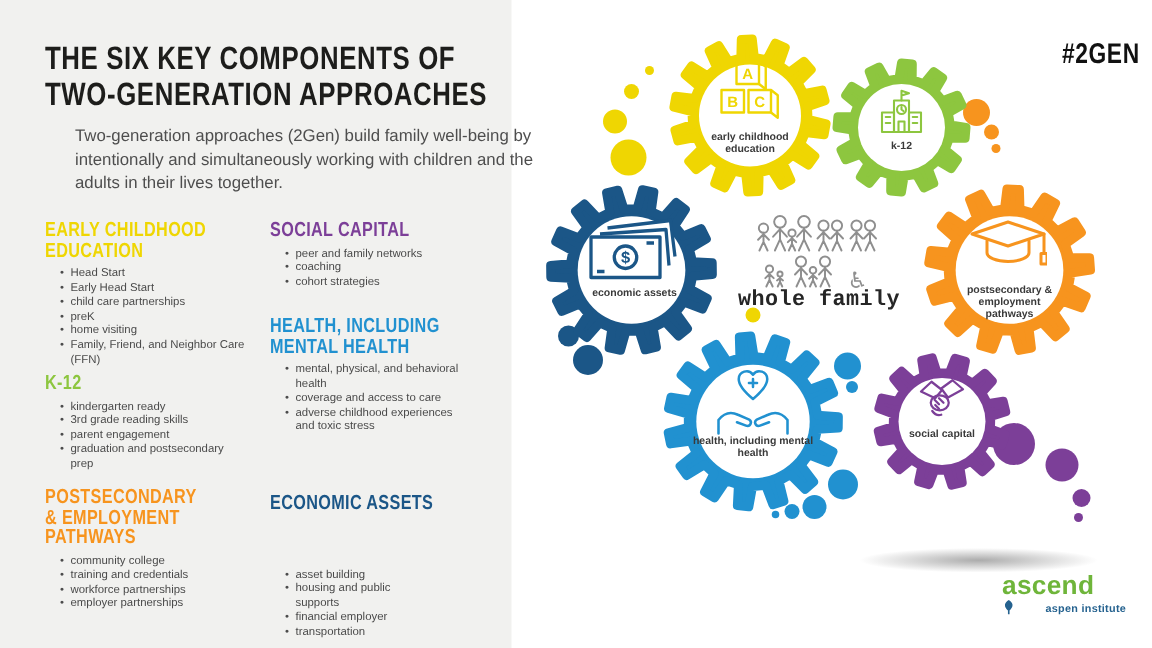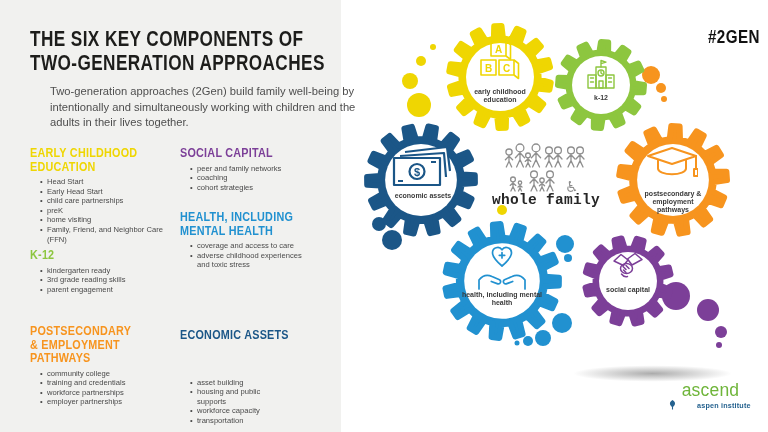--- a/index.html
+++ b/index.html
@@ -21,21 +21,21 @@
   .gear-label{position:absolute;text-align:center;color:#3a3a3a;font-weight:bold;
               font-size:7px;line-height:8px;letter-spacing:0;}
   .icon-abs{position:absolute;}
   .center-label{position:absolute;left:486px;top:192px;width:120px;text-align:center;
                 color:#262626;font-weight:bold;font-size:14.5px;letter-spacing:.3px;font-family:Liberation Mono, monospace;}
   .hashtag{position:absolute;left:660px;top:26px;width:100px;text-align:right;
            color:#111111;font-weight:bold;font-size:19px;letter-spacing:.5px;}
   .shadow{position:absolute;left:570px;top:365px;width:165px;height:17px;
           background:radial-gradient(ellipse at center,rgba(70,70,70,.45) 0%,rgba(70,70,70,0) 68%);}
   .logo{position:absolute;left:668px;top:381px;width:85px;}
-  .logo-name{font-weight:normal;font-size:17.5px;letter-spacing:.2px;line-height:18px;text-align:center;}
+  .logo-name{font-weight:bold;font-size:17.5px;letter-spacing:.2px;line-height:18px;}
   .logo-sub{display:flex;align-items:flex-end;gap:20px;margin-top:1px;}
   .logo-sub-text{font-weight:bold;font-size:7.2px;letter-spacing:.2px;}
 </style>
 </head>
 <body>
 
 <div class="canvas">
 
   <div class="left-panel"></div>
 
@@ -112,20 +112,21 @@
   </div>
 
   <div class="section" style="left:30px;top:248px;width:145px;">
     <div class="sec-head" style="color: rgb(141, 198, 63);">
       <span class="cond">K-12</span>
     </div>
     <ul class="sec-list" style="width:122px;">
       <li>kindergarten ready</li>
       <li>3rd grade reading skills</li>
       <li>parent engagement</li>
+      <li>graduation and postsecondary prep</li>
     </ul>
   </div>
 
   <div class="section" style="left:30px;top:324px;width:145px;">
     <div class="sec-head" style="color: rgb(247, 148, 30);">
       <span class="cond">POSTSECONDARY</span><br>
       <span class="cond">&amp; EMPLOYMENT</span><br>
       <span class="cond">PATHWAYS</span>
     </div>
     <ul class="sec-list" style="width:135px;">
@@ -146,33 +147,34 @@
       <li>cohort strategies</li>
     </ul>
   </div>
 
   <div class="section" style="left:180px;top:210px;width:160px;">
     <div class="sec-head" style="color: rgb(33, 145, 208);">
       <span class="cond">HEALTH, INCLUDING</span><br>
       <span class="cond">MENTAL HEALTH</span>
     </div>
     <ul class="sec-list" style="width:118px;">
+      <li>mental, physical, and behavioral health</li>
       <li>coverage and access to care</li>
       <li>adverse childhood experiences and toxic stress</li>
     </ul>
   </div>
 
   <div class="section" style="left:180px;top:328px;width:160px;">
     <div class="sec-head" style="color: rgb(27, 86, 135);">
       <span class="cond">ECONOMIC ASSETS</span>
     </div>
     <ul class="sec-list" style="width:100px;margin-top:36px;">
       <li>asset building</li>
       <li>housing and public supports</li>
-      <li>workforce capacity</li>
+      <li>financial employer</li>
       <li>transportation</li>
     </ul>
   </div>
 
   <div class="hashtag">
     <span class="cond-right">#2GEN</span>
   </div>
 
   <svg class="icon-abs" style="left: 478px; top: 37px; color: rgb(239, 214, 2);" width="44" height="44" viewBox="0 0 44 44" fill="none" stroke="currentColor" stroke-width="1.6" stroke-linejoin="round">
     <rect x="13" y="4" width="15" height="15"></rect>

